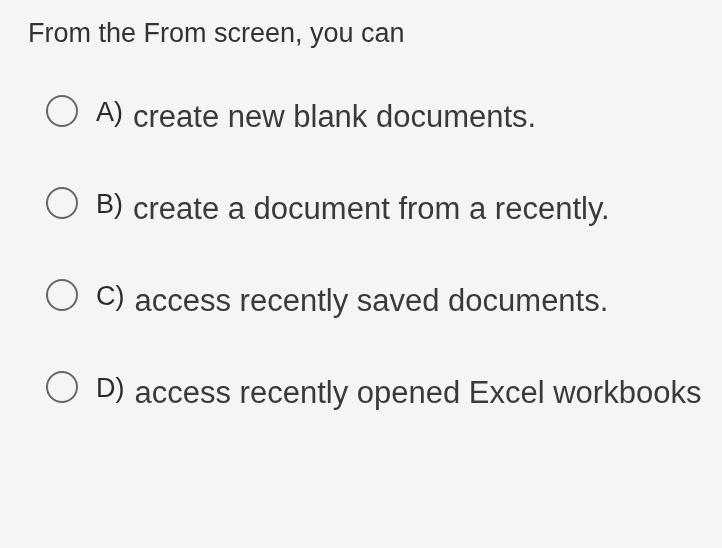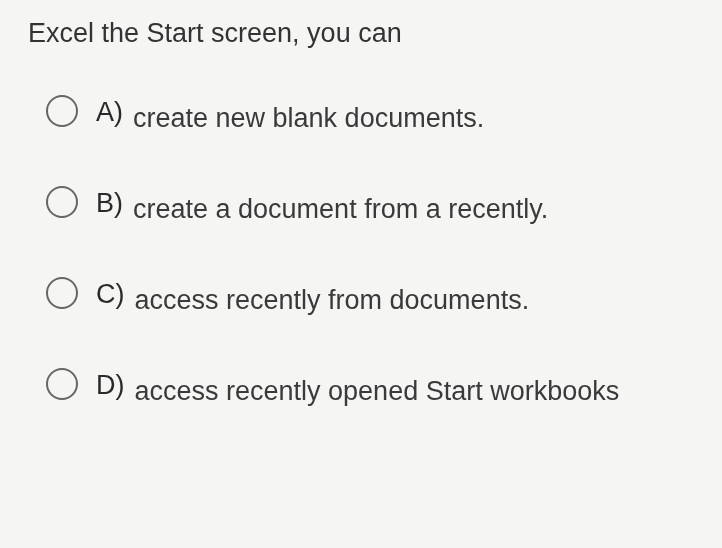--- a/index.html
+++ b/index.html
@@ -42,35 +42,35 @@
     }
     .option-letter {
       font-size: 27px;
       font-weight: 400;
       margin-right: 10px;
       color: #2a2a2a;
       position: relative;
       top: -2px;
     }
     .option-text {
-      font-size: 27px;
+      font-size: 31px;
       font-weight: 400;
       color: #3a3a3a;
       position: relative;
       top: 4px;
     }
     .option-row {
       display: flex;
       align-items: baseline;
     }
   </style>
 </head>
 <body>
 
-<div class="question">Excel the Start screen, you can</div>
+<div class="question">From the From screen, you can</div>
 
 <div class="option">
   <div class="radio"></div>
   <div class="option-row">
     <span class="option-letter">A)</span>
     <span class="option-text">create new blank documents.</span>
   </div>
 </div>
 
 <div class="option">
@@ -78,23 +78,23 @@
   <div class="option-row">
     <span class="option-letter">B)</span>
     <span class="option-text">create a document from a recently.</span>
   </div>
 </div>
 
 <div class="option">
   <div class="radio"></div>
   <div class="option-row">
     <span class="option-letter">C)</span>
-    <span class="option-text">access recently from documents.</span>
+    <span class="option-text">access recently saved documents.</span>
   </div>
 </div>
 
 <div class="option">
   <div class="radio"></div>
   <div class="option-row">
     <span class="option-letter">D)</span>
-    <span class="option-text">access recently opened Start workbooks</span>
+    <span class="option-text">access recently opened Excel workbooks</span>
   </div>
 </div>
 
 </body></html>

